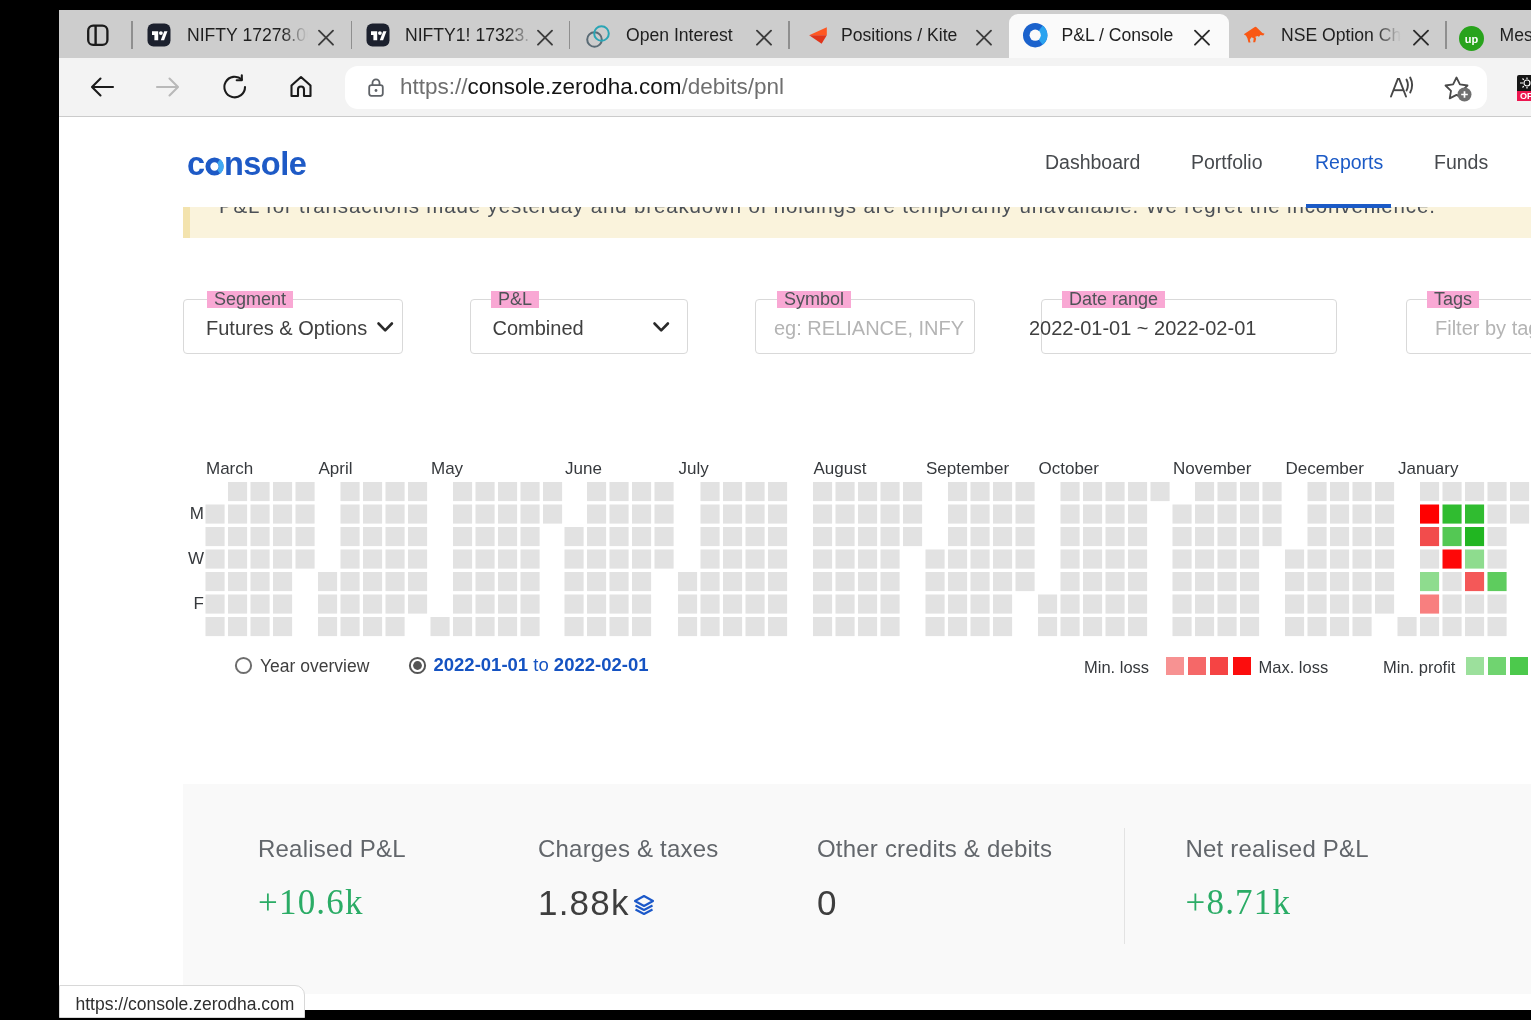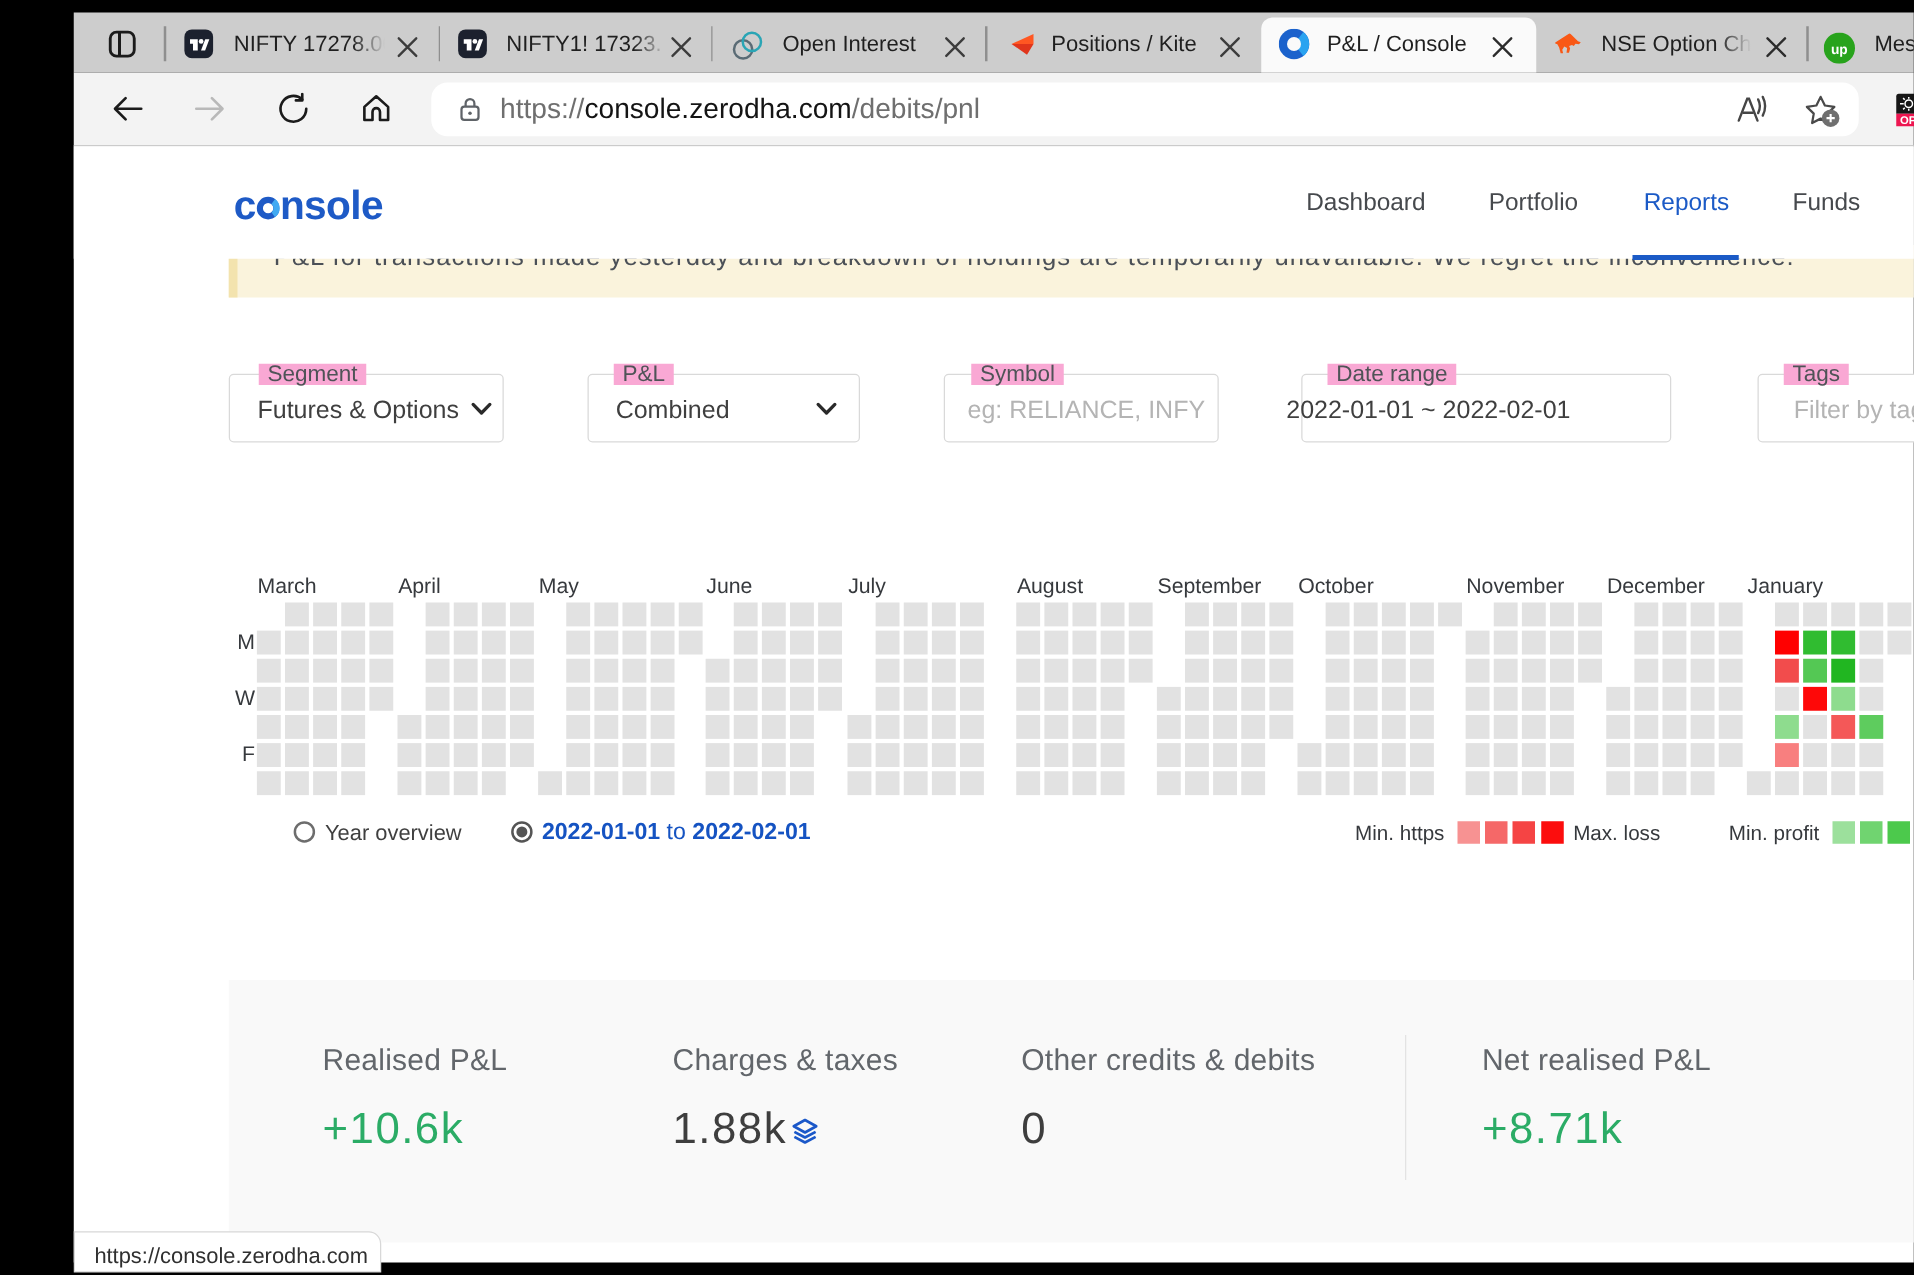--- a/index.html
+++ b/index.html
@@ -33,21 +33,21 @@
   .fph  { top:316.5px; font-size:20px; color:#b4b4b4; white-space:nowrap; }
   .chev { top:321px; }
   .mlabel { position:absolute; top:458.5px; font-size:17px; color:#36393d; }
   .dlabel { position:absolute; font-size:17px; color:#36393d; width:20px; text-align:right; }
   .radio-txt { font-size:17.5px; color:#3f3f3f; }
   .leg-txt { font-size:16.5px; color:#36393d; }
   .sq { position:absolute; width:18px; height:18px; top:657px; }
   #card { left:182.5px; top:783.5px; width:1348.5px; height:210px; background:#f9f9f9; }
   .clabel { top:835px; font-size:24px; letter-spacing:0.2px; color:#62666b; }
   .cnum { top:883px; font-size:35px; letter-spacing:1.2px; color:#3e3e3e; }
-  .green { color:#2bac66; }
+  .green { color:#2bac66;font-family:Liberation Serif, serif; }
   #cdiv { left:1123.5px; top:828px; width:1px; height:116px; background:#e3e3e3; }
   #tooltip { left:59px; top:984.5px; width:245.5px; height:33px; background:#fff;
              border:1px solid #d8d8d8; border-top-right-radius:10px; z-index:9; }
   #tooltip div { position:absolute; left:15.5px; top:8.5px; font-size:17.5px; color:#2f2f2f; }
 </style>
 </head>
 <body>
 <div class="abs" id="tabbar"></div>
 <div class="abs" id="navbar"></div>
 <div class="abs" id="page"></div>
@@ -545,21 +545,21 @@
 <div class="abs dlabel" style="left:184px;top:594px">F</div>
 <svg class="abs" style="left:234px;top:655.5px" width="19" height="19" viewBox="0 0 19 19">
 <circle cx="9.5" cy="9.5" r="7.6" fill="#fff" stroke="#6d6d6d" stroke-width="2"></circle>
 </svg>
 <div class="abs radio-txt" style="left:260px;top:655.5px">Year overview</div>
 <svg class="abs" style="left:408px;top:655.5px" width="19" height="19" viewBox="0 0 19 19">
 <circle cx="9.5" cy="9.5" r="7.6" fill="#fff" stroke="#555" stroke-width="2"></circle>
 <circle cx="9.5" cy="9.5" r="4.4" fill="#555"></circle>
 </svg>
 <div class="abs" style="left:433.5px;top:654px;font-size:18.5px;color:#1553c2"><b>2022-01-01</b> to <b>2022-02-01</b></div>
-<div class="abs leg-txt" style="left:1084px;top:657.5px">Min. https</div>
+<div class="abs leg-txt" style="left:1084px;top:657.5px">Min. loss</div>
 <div class="abs sq" style="left:1166px;background:#f79292"></div>
 <div class="abs sq" style="left:1188.2px;background:#f56868"></div>
 <div class="abs sq" style="left:1210.4px;background:#f54444"></div>
 <div class="abs sq" style="left:1232.6px;background:#fc0d0d"></div>
 <div class="abs leg-txt" style="left:1258.5px;top:657.5px">Max. loss</div>
 <div class="abs leg-txt" style="left:1383px;top:657.5px">Min. profit</div>
 <div class="abs sq" style="left:1466px;background:#9ce09c"></div>
 <div class="abs sq" style="left:1488.2px;background:#70d470"></div>
 <div class="abs sq" style="left:1510.4px;background:#4cc94c"></div>
 <div class="abs" id="card"></div>

